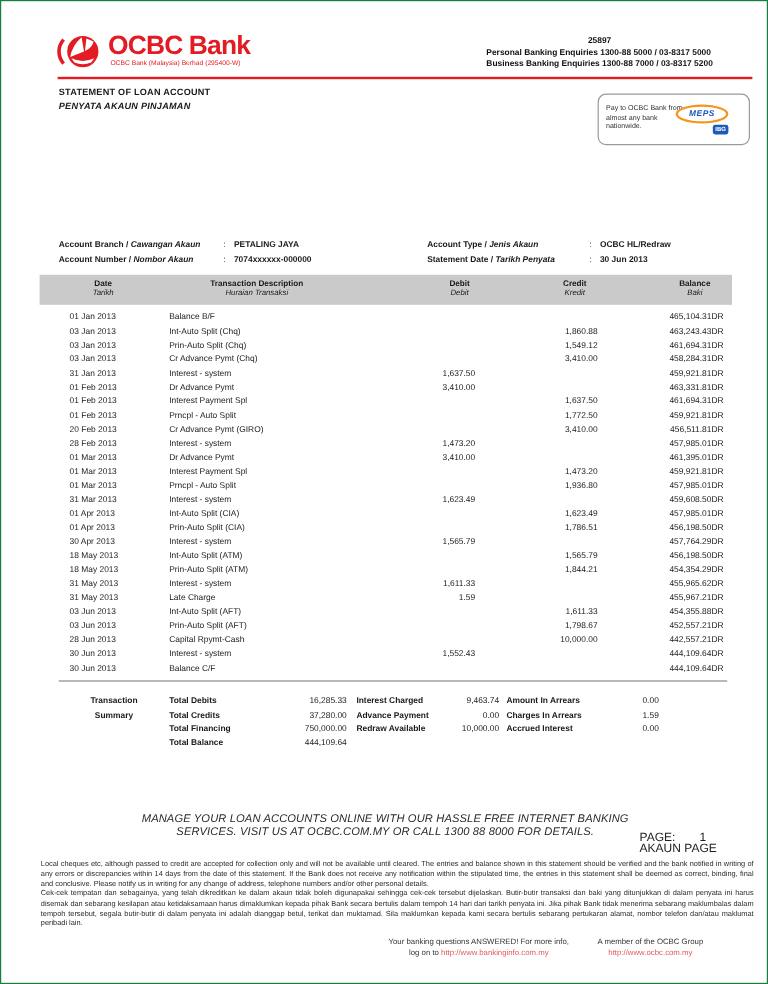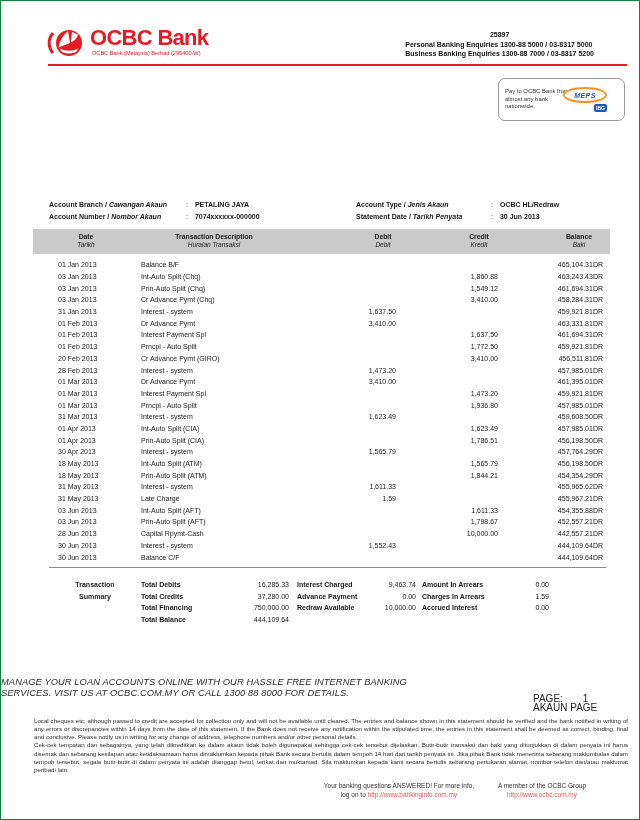--- a/index.html
+++ b/index.html
@@ -56,21 +56,21 @@
   .srow { display:grid; grid-template-columns:92px 98px 50px 70px 57px 76px 57px; height:11.5px; align-items:center; font-size:7px; }
   .s-l0 { text-align:center; font-weight:bold; }
   .s-l1 { font-weight:bold; }
   .s-v1 { text-align:right; }
   .s-l2 { font-weight:bold; padding-left:8px; }
   .s-v2 { text-align:right; }
   .s-l3 { font-weight:bold; padding-left:6px; }
   .s-v3 { text-align:right; }
 
   
-  .banner { position:absolute; left:0; top:676px; width:640px; font-style:italic; font-size:9.3px; line-height:10.8px; color:#2a2a2a; letter-spacing:0.1px; }
+  .banner { position:absolute; left:0; top:676px; width:640px; text-align:center; font-style:italic; font-size:9.3px; line-height:10.8px; color:#2a2a2a; letter-spacing:0.1px; }
   .page-info { position:absolute; left:532px; top:693px; font-size:10px; line-height:9px; color:#222; }
   .page-num { margin-left:20px; }
 
   .legal { position:absolute; left:33px; top:716px; width:594px; font-size:6.15px; line-height:8.15px; text-align:justify; color:#2b2b2b; }
 
   .q-block { position:absolute; left:300px; top:781px; width:196px; text-align:center; font-size:6.5px; line-height:8.8px; color:#333; }
   .m-block { position:absolute; left:489px; top:781px; width:104px; text-align:center; font-size:6.5px; line-height:8.8px; color:#333; }
   .red-link { color:#e05a5a; text-decoration:none; }
 </style>
 </head>
@@ -95,20 +95,24 @@
   </div>
 
   <div class="header-right">
     <div class="form-number">25897</div>
     <div>Personal Banking Enquiries 1300-88 5000 / 03-8317 5000</div>
     <div>Business Banking Enquiries 1300-88 7000 / 03-8317 5200</div>
   </div>
 
   <div class="red-rule"></div>
 
+  <div class="titles">
+    <div class="title-en">STATEMENT OF LOAN ACCOUNT</div>
+    <div class="title-my">PENYATA AKAUN PINJAMAN</div>
+  </div>
 
   <div class="meps-box">
     <div class="meps-text">Pay to OCBC Bank from almost any bank nationwide.</div>
     <div class="meps-logo">
       <div class="meps-oval">
           <span class="meps-word">MEPS</span>
         </div>
       <div class="ibg-badge">IBG</div>
     </div>
   </div>

